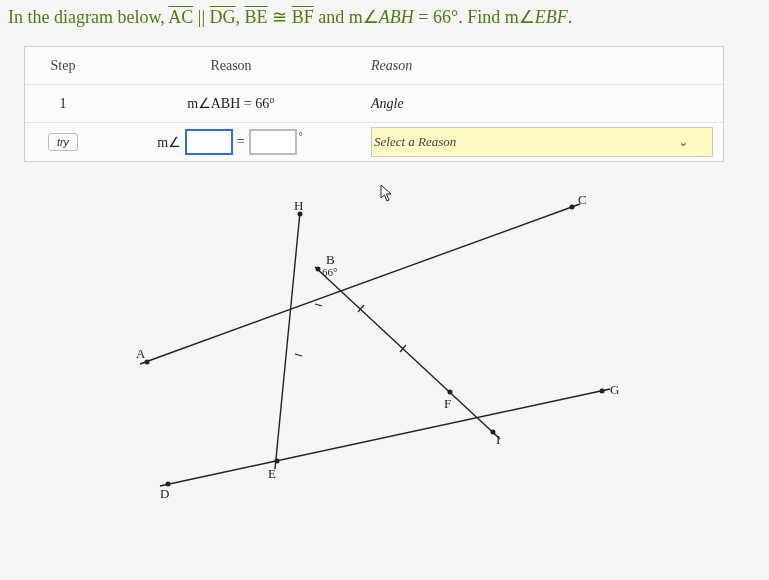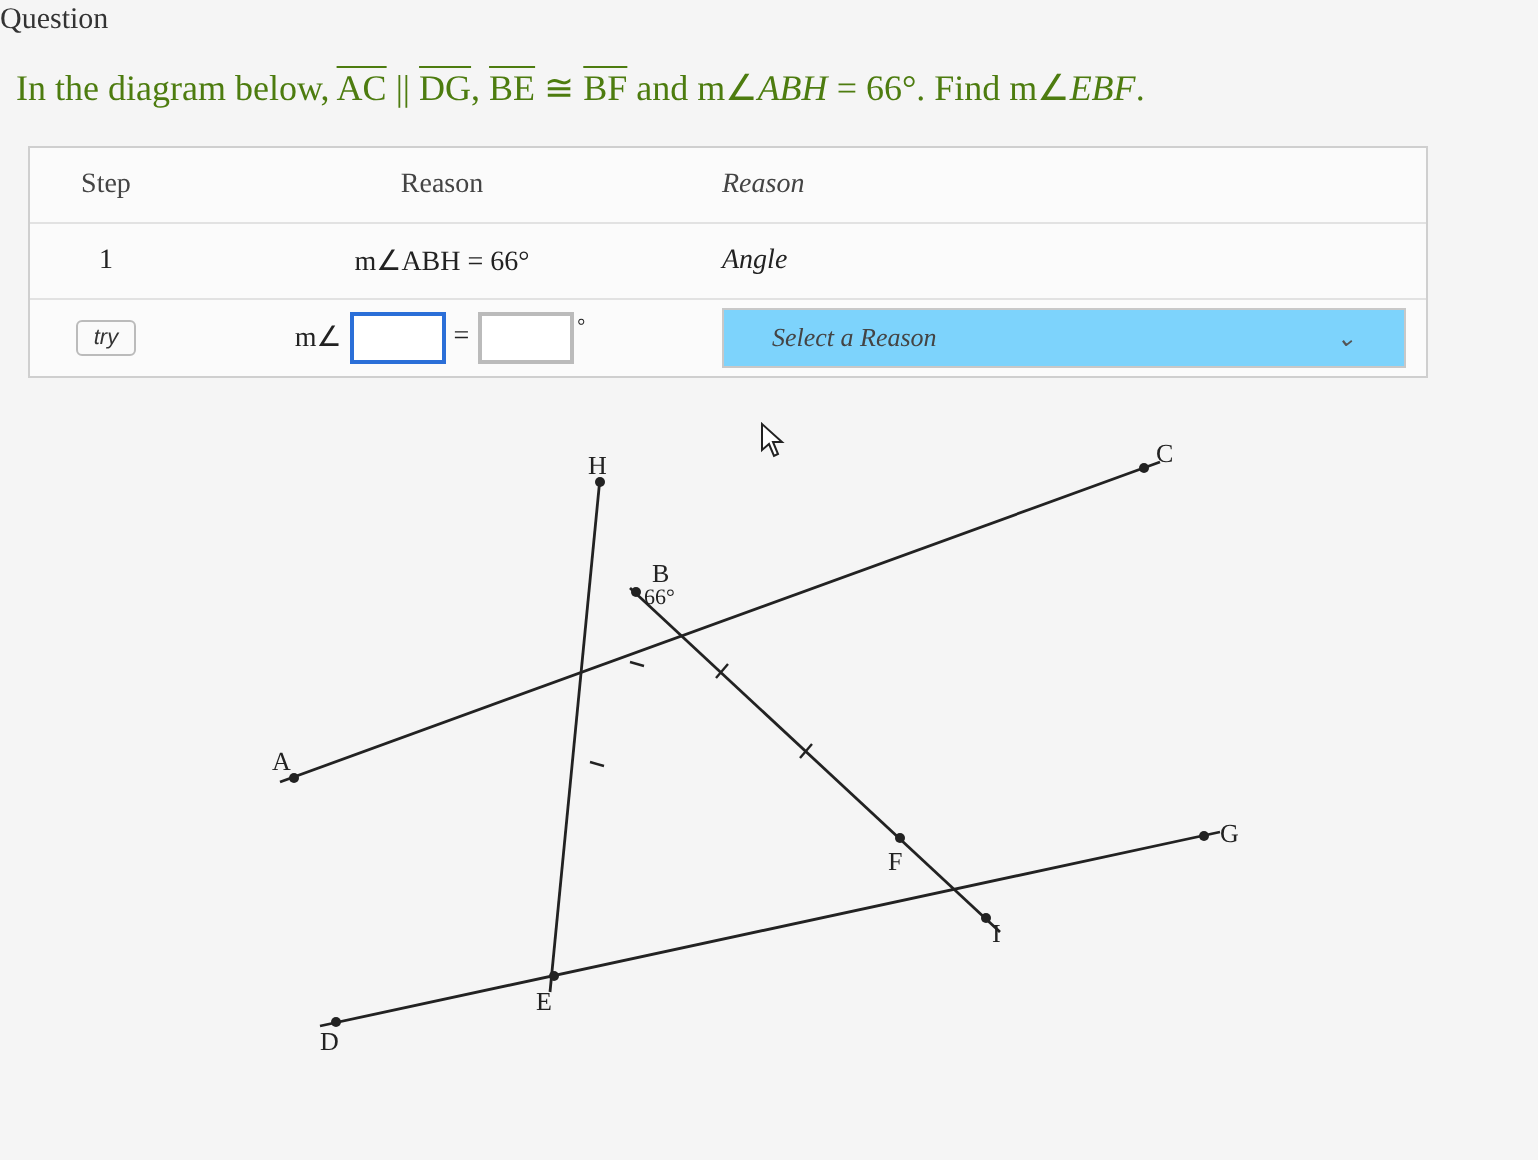--- a/index.html
+++ b/index.html
@@ -19,21 +19,21 @@
       color: #333;
       padding: 2px 0 8px 0;
     }
     .prompt {
       font-size: 18px;
       padding: 6px 0 18px 8px;
       color: #4d7c0f;
     }
     .ov { text-decoration: overline; }
     .table-wrap {
-      margin: 0 12px 0 14px;
+      margin: 0 12px 0 24px;
       border: 1px solid #cfcfcf;
       background: #fbfbfb;
       width: 700px;
     }
     .row {
       display: flex;
       align-items: center;
       min-height: 38px;
       border-bottom: 1px solid #e2e2e2;
       padding: 4px 10px;
@@ -62,22 +62,22 @@
       background: #fff;
       font-size: 13px;
       text-align:center;
     }
     .mini-input.gray { border-color:#bbb; }
     .deg-sup { font-size:10px; vertical-align: top; position: relative; top:-6px; left:-2px;}
     .reason-select {
       width: 100%;
       height: 30px;
       border: 1px solid #c8c8c8;
-      background: #7dd3fc;
-      padding: 0 24px 0 24px;
+      background: #fef9c3;
+      padding: 0 24px 0 2px;
       font-size: 13px;
       color:#444;
       display:flex;
       align-items:center;
       justify-content:space-between;
       cursor:pointer;
     }
     .chev { font-size:12px; color:#555; }
     .diagram-wrap {
       position: relative;
@@ -95,21 +95,20 @@
       position:absolute;
       width:14px;
       height:18px;
       pointer-events:none;
     }
   </style>
 </head>
 <body>
 
 <div class="page">
-  <div class="q-header">Question</div>
 
   <div class="prompt">
     <span>In the diagram below, </span><span class="ov">AC</span><span> || </span><span class="ov">DG</span><span>, </span><span class="ov">BE</span><span> ≅ </span><span class="ov">BF</span><span> and m∠</span><i><span>ABH</span></i><span> = 66°. Find m∠</span><i><span>EBF</span></i><span>.</span>
   </div>
 
   <div class="table-wrap">
     <div class="row head">
       <div class="col-step">Step</div>
       <div class="col-angle">Reason</div>
       <div class="col-reason">Reason</div>

